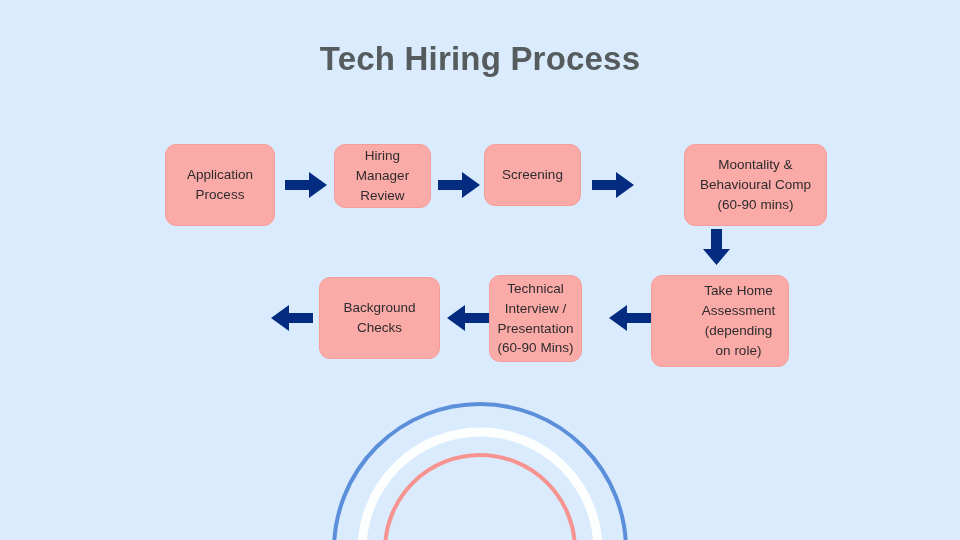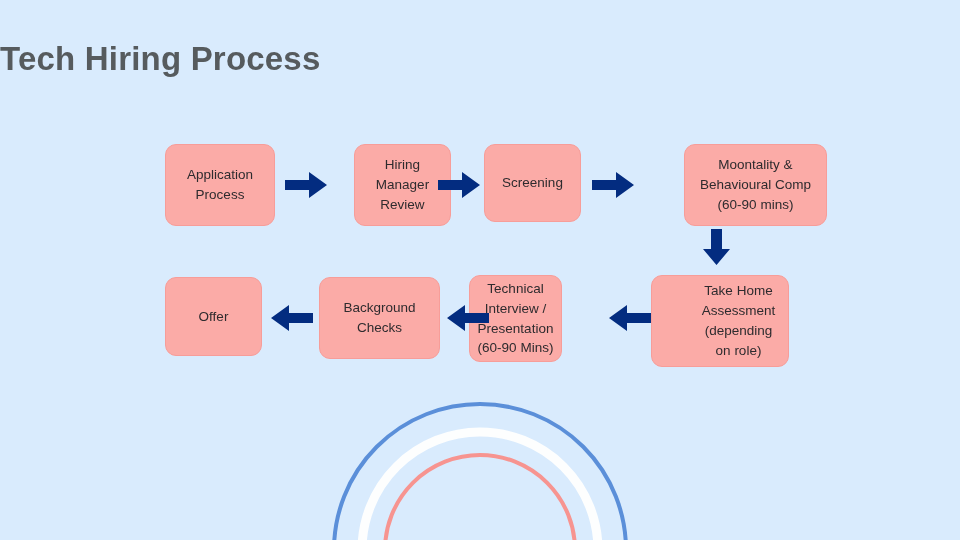--- a/index.html
+++ b/index.html
@@ -33,21 +33,21 @@
     height: 540px;
     pointer-events: none;
   }
 
   
   #page-title {
     position: absolute;
     left: 0;
     top: 40px;
     width: 960px;
-    text-align: left;
+    text-align: center;
     font-size: 33px;
     font-weight: bold;
     color: #565b5e;
     letter-spacing: 0.2px;
   }
 
   
   .node {
     position: absolute;
     background: #fbaba7;
@@ -64,28 +64,28 @@
   }
 
   
   .arrow {
     position: absolute;
   }
   .arrow svg { display: block; }
 
   
   #node-application-review { left: 165px; top: 144px; width: 110px; height: 82px; }
-  #node-hiring-manager-review { left: 354px; top: 144px; width: 97px;  height: 82px; }
-  #node-screening { left: 484px; top: 144px; width: 97px;  height: 78px; }
+  #node-hiring-manager-review { left: 334px; top: 144px; width: 97px;  height: 64px; }
+  #node-screening { left: 484px; top: 144px; width: 97px;  height: 62px; }
   #node-motivational-behavioural { left: 684px; top: 144px; width: 143px; height: 82px; }
 
   
   #node-offer { left: 165px; top: 277px; width: 97px;  height: 79px; }
   #node-background-checks { left: 319px; top: 277px; width: 121px; height: 82px; text-align: center; }
-  #node-technical-interview { left: 469px; top: 275px; width: 93px; height: 87px; }
+  #node-technical-interview { left: 489px; top: 275px; width: 93px; height: 87px; }
   #node-take-home-assessment { left: 651px; top: 275px; width: 138px; height: 92px; padding-left: 44px; }
 
   
   #arrow-app-to-hm   { left: 285px; top: 170px; }
   #arrow-hm-to-scr   { left: 438px; top: 170px; }
   #arrow-scr-to-mot  { left: 592px; top: 170px; }
   #arrow-mot-to-th   { left: 701px; top: 229px; }
   #arrow-th-to-tech  { left: 609px; top: 303px; }
   #arrow-tech-to-bg  { left: 447px; top: 303px; }
   #arrow-bg-to-offer { left: 271px; top: 303px; }
@@ -124,23 +124,20 @@
   </div>
 
   <div class="node" id="node-technical-interview">
     <span>Technical Interview / Presentation (60-90 Mins)</span>
   </div>
 
   <div class="node" id="node-background-checks">
     <span>Background Checks</span>
   </div>
 
-  <div class="node" id="node-offer">
-    <span>Offer</span>
-  </div>
 
   <div class="arrow" id="arrow-app-to-hm">
     <svg width="42" height="30" viewBox="0 0 42 30">
       <path d="M0 10 H24 V2 L42 15 L24 28 V20 H0 Z" fill="#032c80"></path>
     </svg>
   </div>
 
   <div class="arrow" id="arrow-hm-to-scr">
     <svg width="42" height="30" viewBox="0 0 42 30">
       <path d="M0 10 H24 V2 L42 15 L24 28 V20 H0 Z" fill="#032c80"></path>

